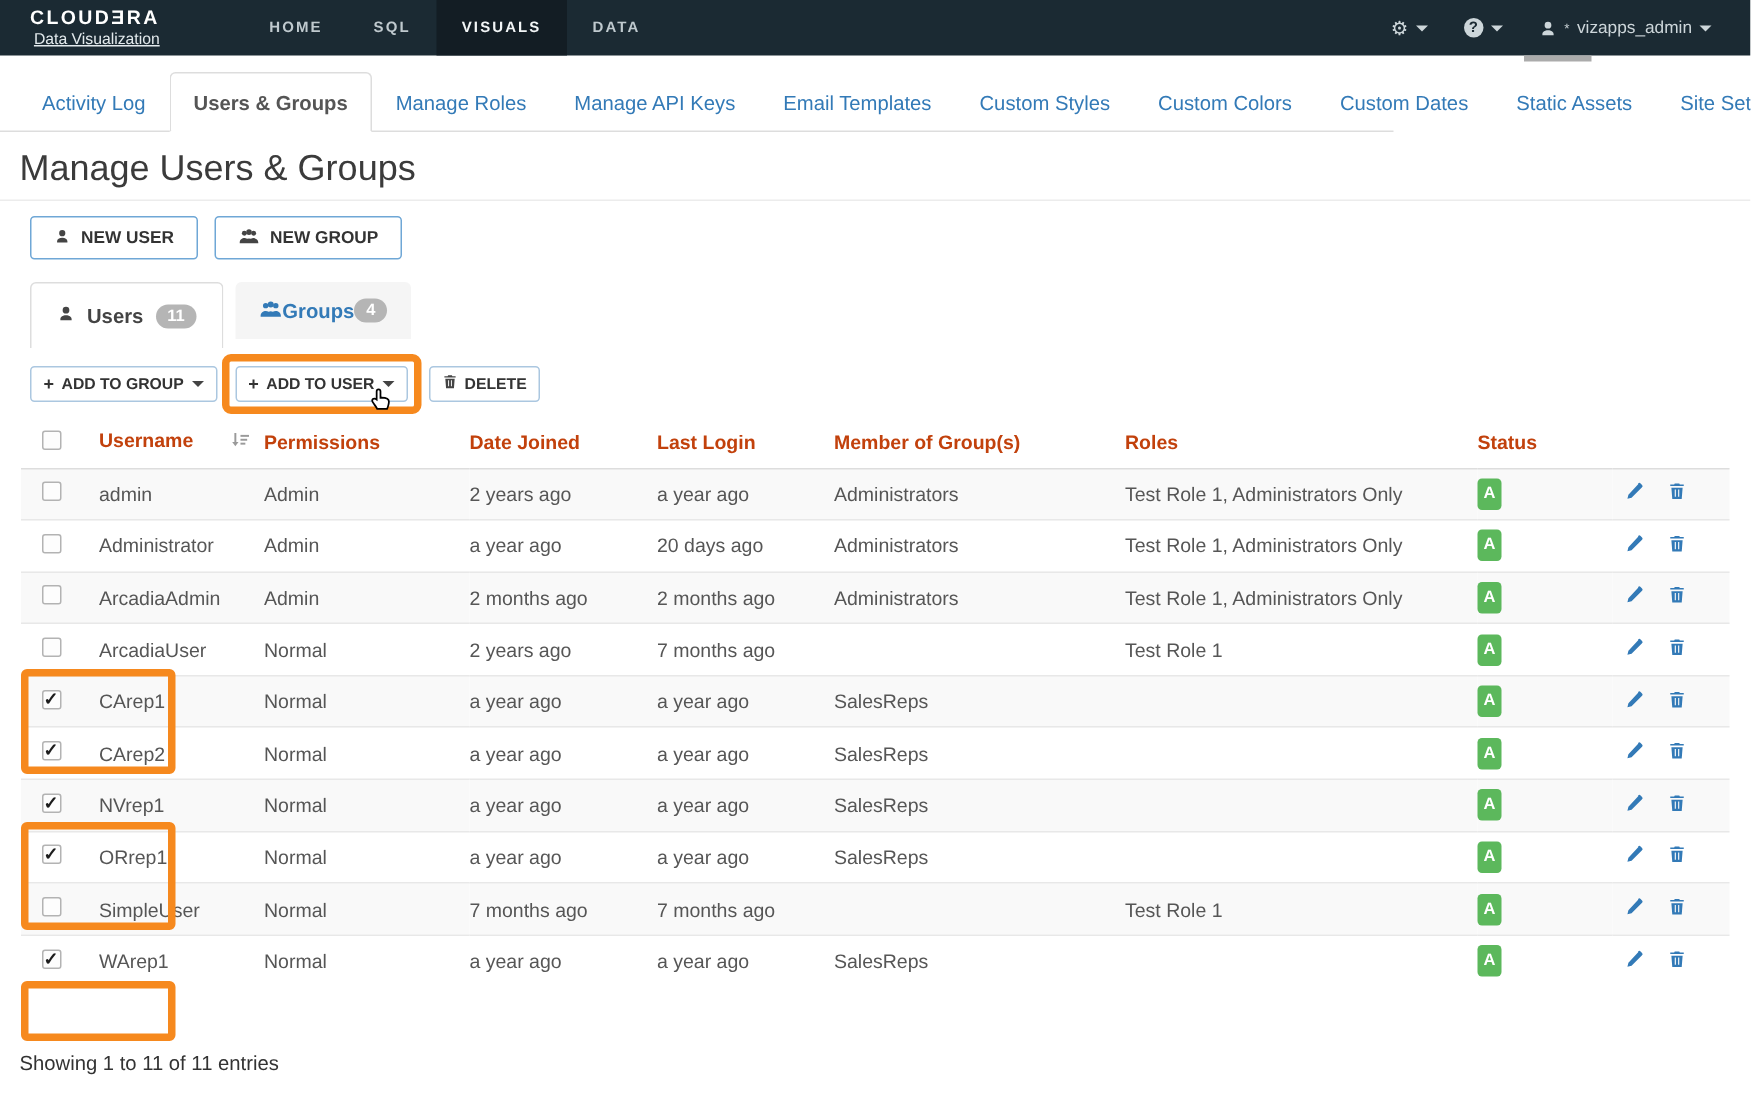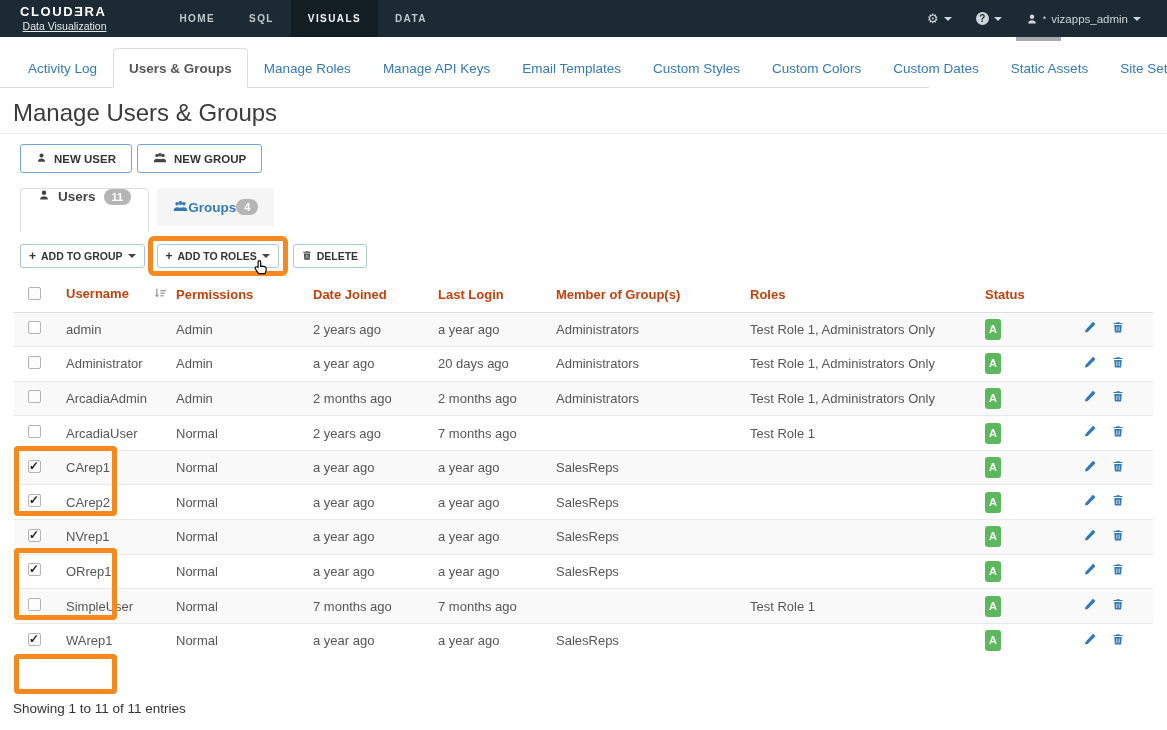--- a/index.html
+++ b/index.html
@@ -39,29 +39,29 @@
     color:#337ab7; cursor:pointer; border:1px solid transparent; margin-bottom:-1px;
     white-space:nowrap; }
   .tab.active { background:#fff; border-color:#ddd; border-bottom-color:#fff;
     border-radius:4px 4px 0 0; color:#555; font-weight:bold; }
 
   .page-title { position:absolute; top:99px; left:13px; font-size:24px;
     font-weight:400; color:#3b3b3b; }
   .rule { position:absolute; top:133px; left:0; width:1167px; border-top:1px solid #ececec; }
 
   
-  .toolbar { position:absolute; top:144px; left:20px; display:flex; gap:5px; }
+  .toolbar { position:absolute; top:144px; left:20px; display:flex; gap:11px; }
   .btn-lg { height:29px; border:1px solid #6fa7d6; background:#fff; border-radius:3px;
     display:inline-flex; align-items:center; gap:7px; padding:0 15px; font-size:11.5px;
     font-weight:bold; color:#333; cursor:pointer; }
   .icon-dark { fill:#444; }
 
   
   .subtabs { position:absolute; top:188px; left:20px; display:flex; align-items:flex-start; }
-  .subtab-active { display:flex; align-items:flex-start; gap:8px; background:#fff;
+  .subtab-active { display:flex; align-items:center; gap:8px; background:#fff;
     border:1px solid #ddd; border-bottom:none; border-radius:4px 4px 0 0;
     padding:0 17px; height:44px; font-size:13.5px; font-weight:bold; color:#444;
     position:relative; z-index:2; cursor:pointer; }
   .subtab-plain { display:flex; align-items:center; background:#f5f5f5;
     border-radius:4px 4px 0 0; padding:0 16px; height:38px; margin-left:8px;
     font-size:13.5px; font-weight:bold; color:#337ab7; cursor:pointer; }
   .icon-blue { fill:#337ab7; }
   .count-badge { background:#b5b5b5; color:#fff; font-size:11px; font-weight:bold;
     border-radius:10px; padding:2px 8px; }
 
@@ -203,21 +203,21 @@
 
 <div class="actions">
   <button class="btn-sm">
     <span class="plus">+</span>
     <span>ADD TO GROUP</span>
     <span class="caret-dark"></span>
   </button>
   <span class="annotation-wrap">
     <button class="btn-sm">
       <span class="plus">+</span>
-      <span>ADD TO ROLES</span>
+      <span>ADD TO USER</span>
       <span class="caret-dark"></span>
     </button>
     <span class="cursor-icon"><svg width="17" height="17" viewBox="0 0 16 16">
           <path d="M6 1.5c.8 0 1.2.6 1.2 1.3v4l.6-.1c2.6 0 4.7.9 4.7 2.6 0 .6-.1 1.2-.3 1.9-.2.8-.6 2-.9 2.6H5.2c-.3-.6-1-1.7-1.9-2.9C2.4 9.7 2 9.2 2 8.6c0-.8.6-1.3 1.4-1.3.5 0 1 .2 1.4.5V2.8C4.8 2.1 5.2 1.5 6 1.5z" fill="#fff" stroke="#000" stroke-width="1.1"></path>
         </svg></span>
   </span>
   <button class="btn-sm" style="margin-left:2px;">
     <span><svg width="10" height="11" viewBox="0 0 16 16" class="icon-dark">
           <path d="M5.5 2l.5-1h4l.5 1H14v1.4H2V2h3.5zM3 4.8h10l-.8 10H3.8L3 4.8zm3 1.7v6.3h1V6.5H6zm3 0v6.3h1V6.5H9z"></path>
         </svg></span>

